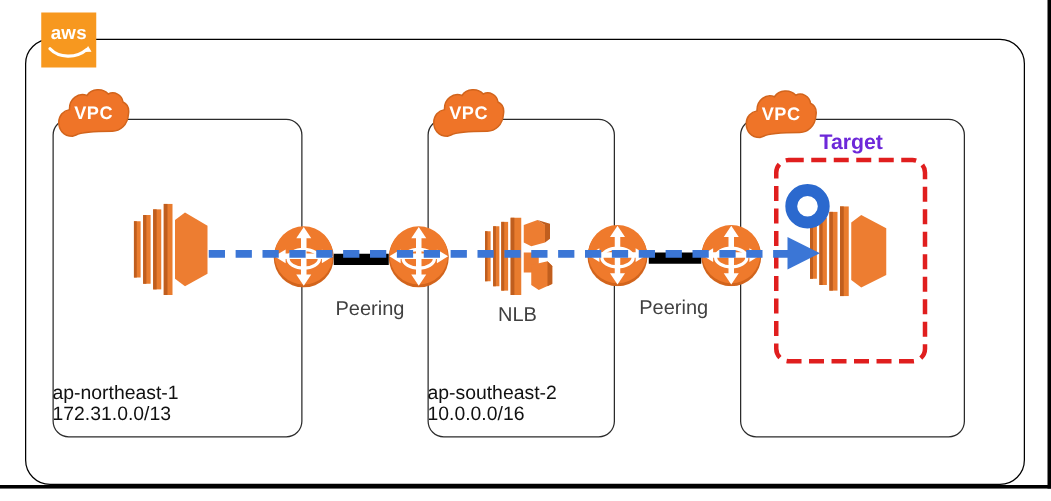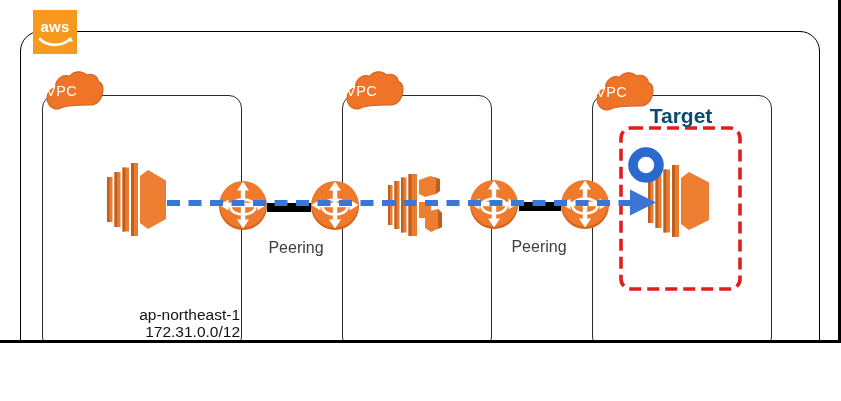--- a/index.html
+++ b/index.html
@@ -1,36 +1,36 @@
 <!DOCTYPE html>
 <html><head>
 <meta charset="utf-8">
 <style>
   html,body{margin:0;padding:0;background:#fff;}
   #stage{
-    position:relative;width:841px;height:343px;background:#ffffff;
+    position:relative;width:841px;height:391px;background:#ffffff;
     font-family:"Liberation Sans", sans-serif;overflow:hidden;
     box-sizing:border-box;border-right:3px solid #000;border-bottom:3px solid #000;
   }
   .abs{position:absolute;}
   .outer-frame{
     left:20px;top:31px;width:798px;height:355px;
     border:1.6px solid #000;border-radius:20px;
   }
   .vpc-box{
     top:95px;height:253px;border:1.5px solid #2b2b2b;border-radius:13px;background:transparent;
   }
   .region-label{
-    top:307px;font-size:15.5px;line-height:16.5px;color:#111;text-align:right;
+    top:307px;font-size:15.5px;line-height:16.5px;color:#111;text-align:left;
   }
   .cloud-text{
-    color:#fff;font-weight:normal;font-size:14.5px;letter-spacing:.5px;
+    color:#fff;font-weight:bold;font-size:14.5px;text-align:center;letter-spacing:.5px;
   }
   .flow-label{font-size:16px;color:#404040;text-align:center;}
-  .target-label{font-size:21px;font-weight:600;color:#0c4a6e;text-align:center;}
+  .target-label{font-size:17px;font-weight:600;color:#6d28d9;text-align:center;}
   .aws-logo{
     left:33px;top:10px;width:44px;height:44px;background:#f7981f;
   }
   .aws-text{
     left:33px;top:18px;width:44px;text-align:center;color:#fff;
     font-weight:bold;font-size:15px;letter-spacing:.2px;
   }
 </style>
 </head>
 <body>
@@ -157,20 +157,25 @@
 
   <svg class="abs" style="left:0;top:0" width="841" height="401" viewBox="0 0 841 401">
     <line x1="267" y1="207.5" x2="311" y2="207.5" stroke="#000" stroke-width="9"></line>
     <line x1="519" y1="206.5" x2="561" y2="206.5" stroke="#000" stroke-width="9"></line>
     <line x1="167" y1="203" x2="631" y2="203" stroke="#3b76d6" stroke-width="6.2" stroke-dasharray="13 8.5"></line>
     <polygon points="630,189.5 656,202.5 630,215.5" fill="#3b76d6"></polygon>
   </svg>
 
   <div class="abs flow-label" style="left:246px;top:239px;width:100px">Peering</div>
   <div class="abs flow-label" style="left:489px;top:238px;width:100px">Peering</div>
+  <div class="abs flow-label" style="left:364px;top:244px;width:100px">NLB</div>
   <div class="abs target-label" style="left:620px;top:104px;width:122px">Target</div>
 
   <div class="abs region-label" style="left:42px;width:198px">
     <div>ap-northeast-1</div>
-    <div>172.31.0.0/12</div>
+    <div>172.31.0.0/13</div>
+  </div>
+  <div class="abs region-label" style="left:342px;width:148px">
+    <div>ap-southeast-2</div>
+    <div>10.0.0.0/16</div>
   </div>
 
 </div>
 
 </body></html>

